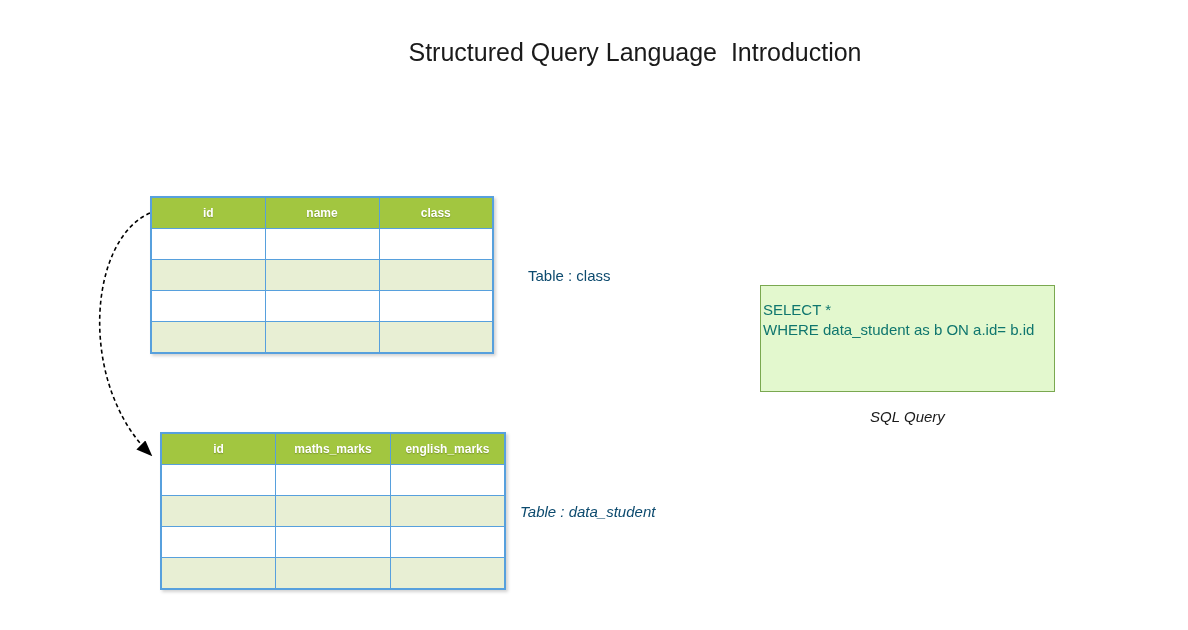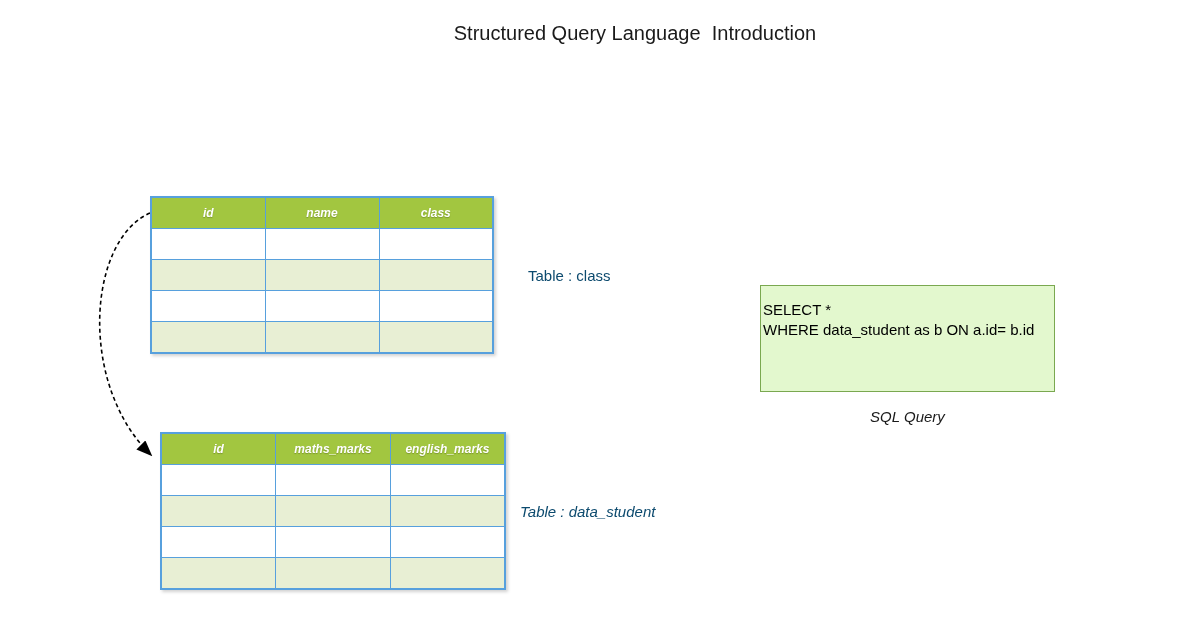--- a/index.html
+++ b/index.html
@@ -10,35 +10,34 @@
   }
   .canvas {
     position: relative;
     width: 1188px;
     height: 630px;
     background: #ffffff;
     overflow: hidden;
   }
   .title {
     position: absolute;
-    top: 22px;
+    top: 38px;
     left: 635px;
     transform: translateX(-50%);
-    font-size: 20px;
+    font-size: 25px;
     color: #1a1a1a;
     white-space: pre;
   }
   
   .dtable {
     position: absolute;
     border-collapse: collapse;
     table-layout: fixed;
     box-shadow: 2px 2px 3px rgba(0,0,0,0.18);
     background: #a21caf;
-    font-style: italic;
   }
   .dtable th, .dtable td {
     border: 1px solid #57a0dd;
     padding: 0;
   }
   .dtable { border: 2px solid #57a0dd; }
   .dtable th {
     background: #a2c640;
     color: #ffffff;
     font-size: 12px;
@@ -67,21 +66,21 @@
     width: 295px;
     height: 107px;
     box-sizing: border-box;
     background: #e3f8ce;
     border: 1.5px solid #7aa850;
     padding: 14px 2px 0 2px;
   }
   .sql-line {
     font-size: 15px;
     line-height: 19.5px;
-    color: #000000;
+    color: #0f766e;
     white-space: pre;
   }
   .sql-caption {
     position: absolute;
     left: 760px;
     top: 408px;
     width: 295px;
     text-align: center;
     font-size: 15px;
     color: #1a1a1a;

